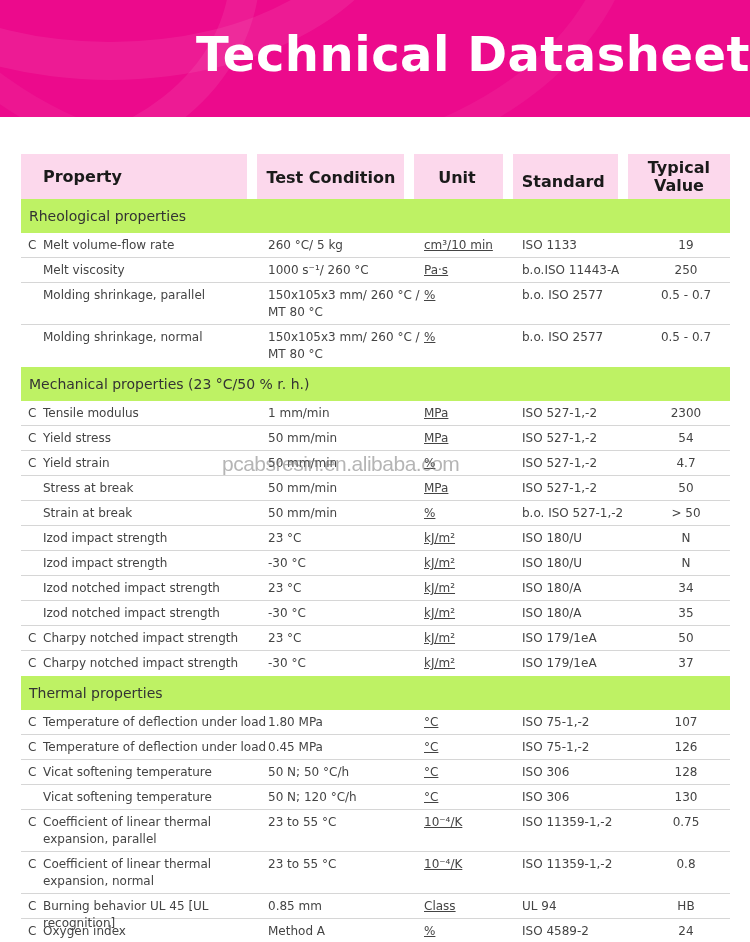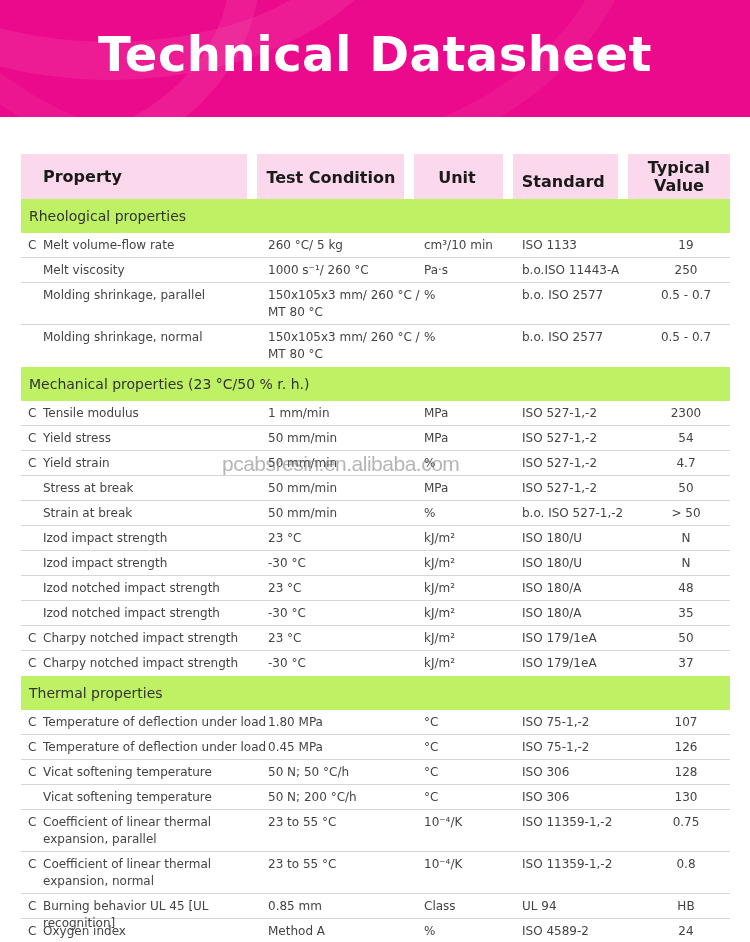--- a/index.html
+++ b/index.html
@@ -11,21 +11,21 @@
       background: #ec0a8c; overflow: hidden;
     }
     .banner .swirl {
       position: absolute; border-radius: 50%;
       border: 38px solid rgba(255,255,255,0.07);
     }
     .banner .s1 { left: -190px; top: -300px; width: 600px; height: 380px; }
     .banner .s2 { left: -260px; top: -240px; width: 520px; height: 420px; border-width: 30px; }
     .banner .s3 { left: -120px; top: -380px; width: 760px; height: 560px; border-width: 26px; border-color: rgba(255,255,255,0.05); }
     .banner-title {
-      position: absolute; left: 0; right: 0; top: 26px; text-align: center;
+      position: absolute; left: 0; right: 0; top: 26px; text-align: right;
       color: #ffffff; font-size: 48px; font-weight: bold; letter-spacing: 0.5px;
       font-family: "DejaVu Sans", sans-serif;
     }
 
     .table-wrap { position: absolute; left: 21px; top: 154px; width: 709px; }
 
     .thead { display: flex; height: 45px; }
     .th {
       background: #fcd8ec; color: #1a1a1a; font-size: 16px; font-weight: bold;
       display: flex; align-items: center; margin-right: 10px;
@@ -46,21 +46,21 @@
 
     .row {
       display: flex; border-bottom: 1px solid #d6d6d6;
       font-size: 12px; color: #444; line-height: 17px;
       font-family: "DejaVu Sans", sans-serif;
     }
     .row:last-child { border-bottom: none; }
     .row .cc { width: 22px; padding-left: 7px; flex: none; }
     .row .prop { width: 225px; flex: none; }
     .row .cond { width: 156px; flex: none; }
-    .row .unit { width: 98px; flex: none; }
+    .row .unit { width: 98px; flex: none; text-decoration: underline; }
     .row .std { width: 120px; flex: none; }
     .row .val { width: 88px; flex: none; text-align: center; }
     .row.h1 { height: 25px; padding-top: 4px; }
     .row.h2 { height: 42px; padding-top: 4px; }
 
     .watermark {
       position: absolute; left: 222px; top: 452px; font-size: 21px;
       color: rgba(120,120,120,0.55); font-family: "Liberation Sans", sans-serif;
       letter-spacing: -0.5px; pointer-events: none;
     }
@@ -176,21 +176,21 @@
           <div class="unit">kJ/m²</div>
           <div class="std">ISO 180/U</div>
           <div class="val">N</div>
         </div>
         <div class="row h1">
           <div class="cc"></div>
           <div class="prop">Izod notched impact strength</div>
           <div class="cond">23 °C</div>
           <div class="unit">kJ/m²</div>
           <div class="std">ISO 180/A</div>
-          <div class="val">48</div>
+          <div class="val">34</div>
         </div>
         <div class="row h1">
           <div class="cc"></div>
           <div class="prop">Izod notched impact strength</div>
           <div class="cond">-30 °C</div>
           <div class="unit">kJ/m²</div>
           <div class="std">ISO 180/A</div>
           <div class="val">35</div>
         </div>
         <div class="row h1">
@@ -232,21 +232,21 @@
           <div class="cc">C</div>
           <div class="prop">Vicat softening temperature</div>
           <div class="cond">50 N; 50 °C/h</div>
           <div class="unit">°C</div>
           <div class="std">ISO 306</div>
           <div class="val">128</div>
         </div>
         <div class="row h1">
           <div class="cc"></div>
           <div class="prop">Vicat softening temperature</div>
-          <div class="cond">50 N; 200 °C/h</div>
+          <div class="cond">50 N; 120 °C/h</div>
           <div class="unit">°C</div>
           <div class="std">ISO 306</div>
           <div class="val">130</div>
         </div>
         <div class="row h2">
           <div class="cc">C</div>
           <div class="prop">Coefficient of linear thermal expansion, parallel</div>
           <div class="cond">23 to 55 °C</div>
           <div class="unit">10⁻⁴/K</div>
           <div class="std">ISO 11359-1,-2</div>

